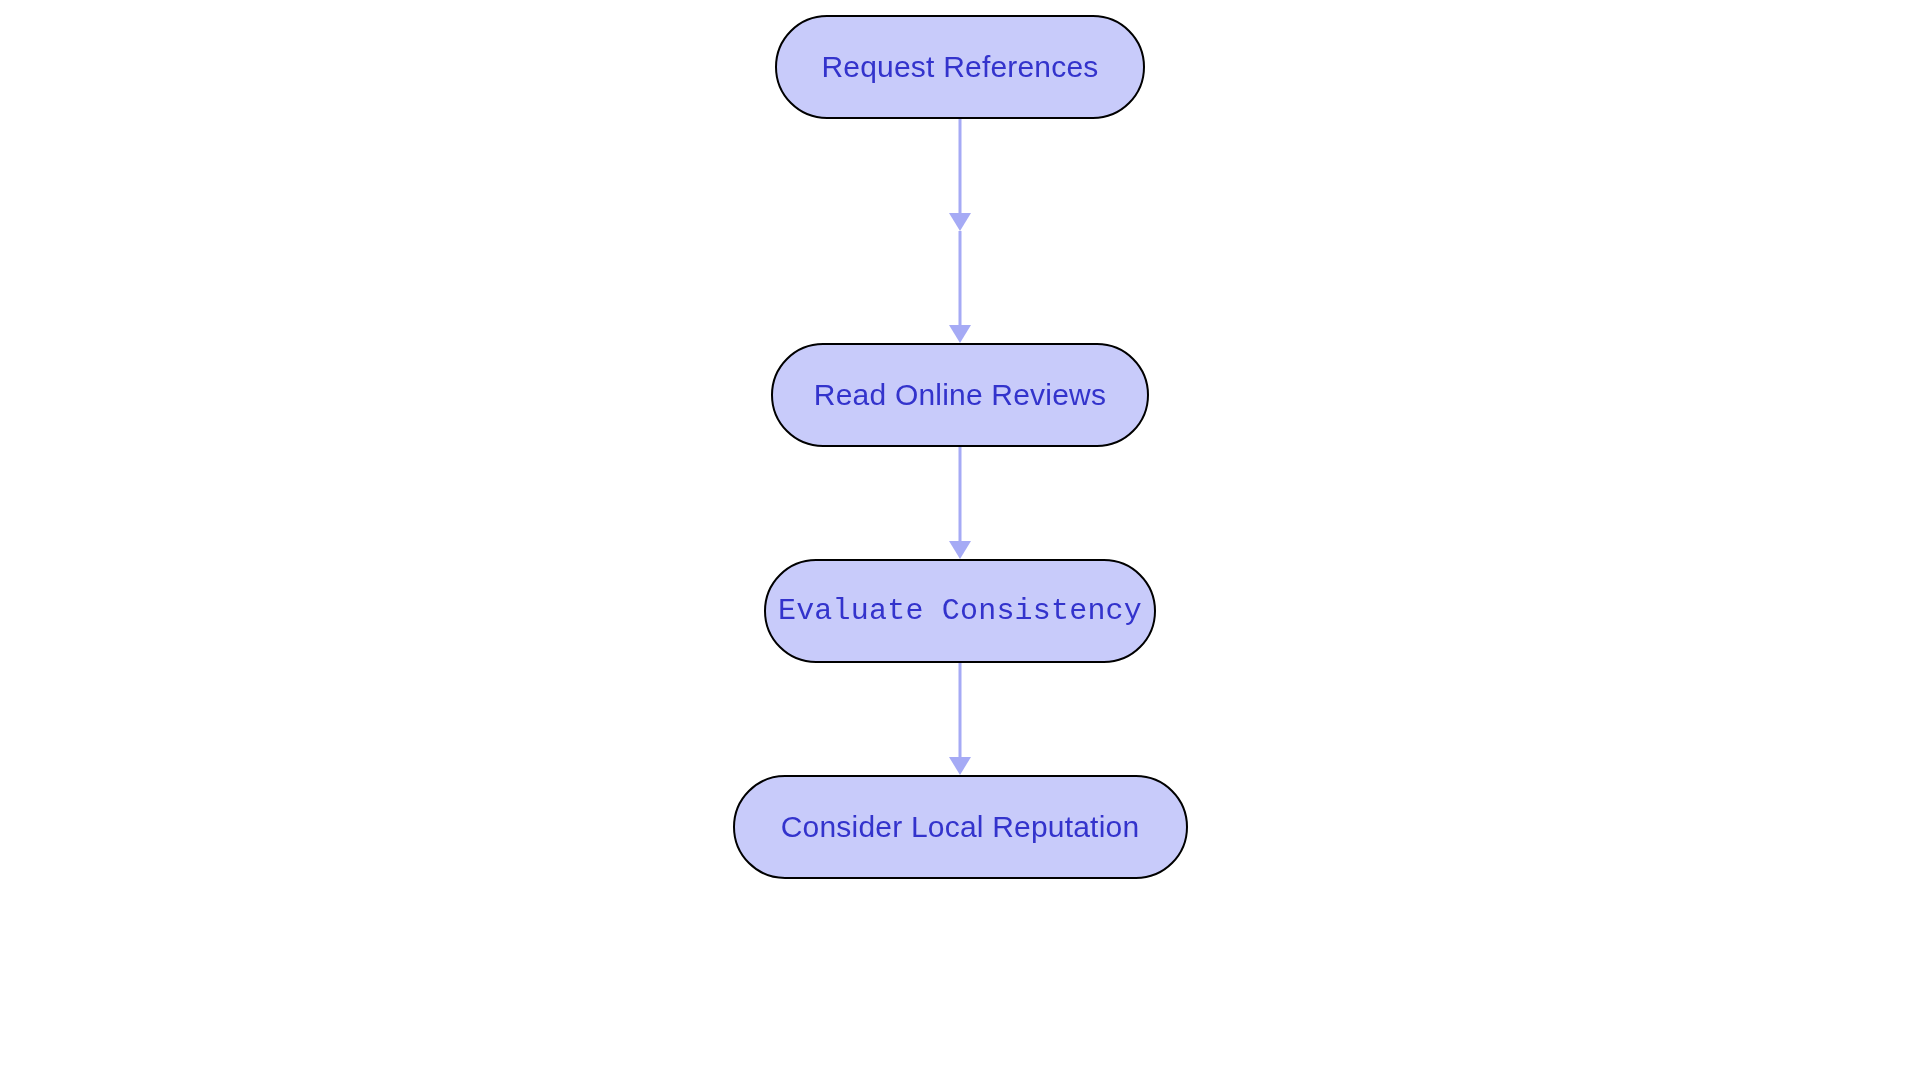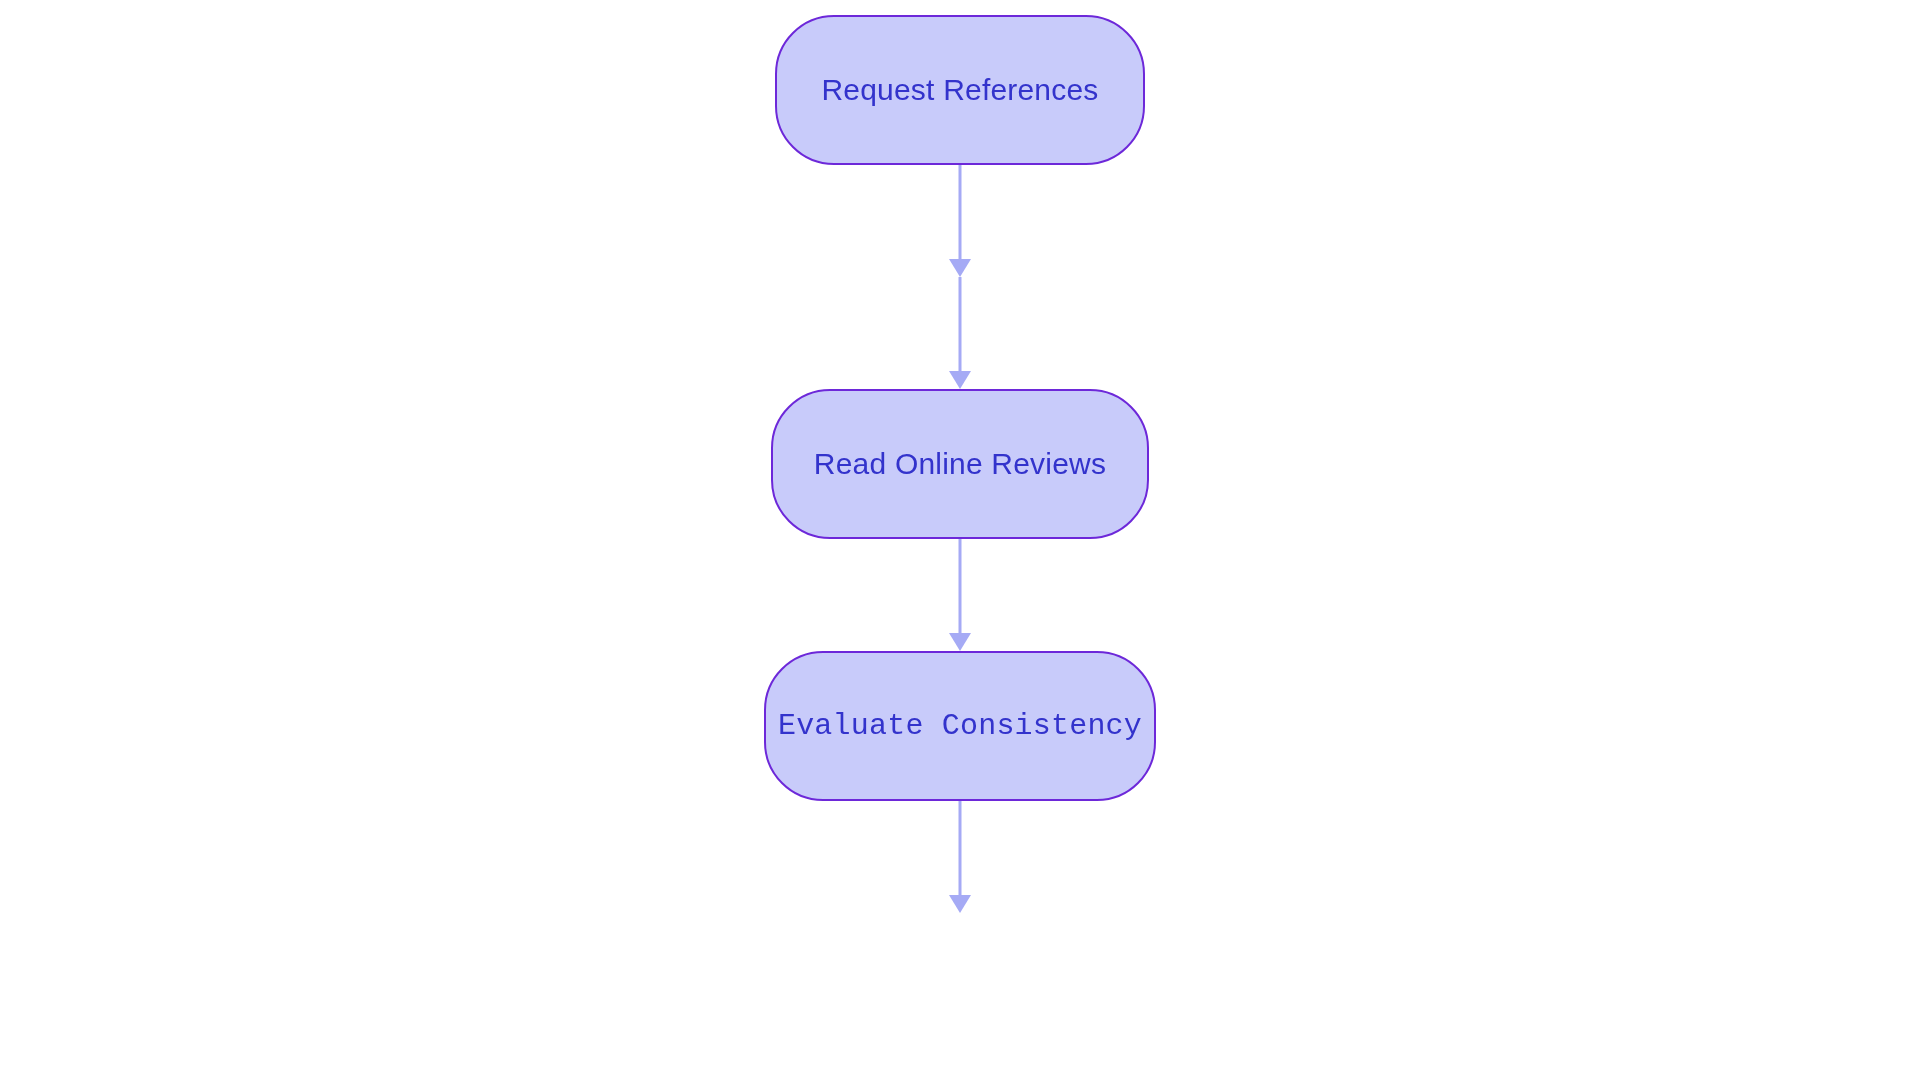--- a/index.html
+++ b/index.html
@@ -21,24 +21,24 @@
     left: 0;
     top: 0;
     width: 1920px;
     height: 1083px;
     display: flex;
     flex-direction: column;
     align-items: center;
   }
   .node {
     box-sizing: border-box;
-    height: 150px;
+    height: 104px;
     border-radius: 59px;
     background: #c8cbfa;
-    border: 2px solid #6d28d9;
+    border: 2px solid #000000;
     display: flex;
     align-items: center;
     justify-content: center;
     flex: 0 0 auto;
   }
   .node-label {
     font-size: 30px;
     line-height: 1;
     color: #3333cc;
     font-weight: 400;
@@ -113,15 +113,18 @@
 
     <div class="node n3">
       <span class="node-label">Evaluate Consistency</span>
     </div>
 
     <div class="connector">
       <div class="shaft"></div>
       <div class="head"></div>
     </div>
 
+    <div class="node n4">
+      <span class="node-label">Consider Local Reputation</span>
+    </div>
 
   </div>
 </div>
 
 </body></html>

